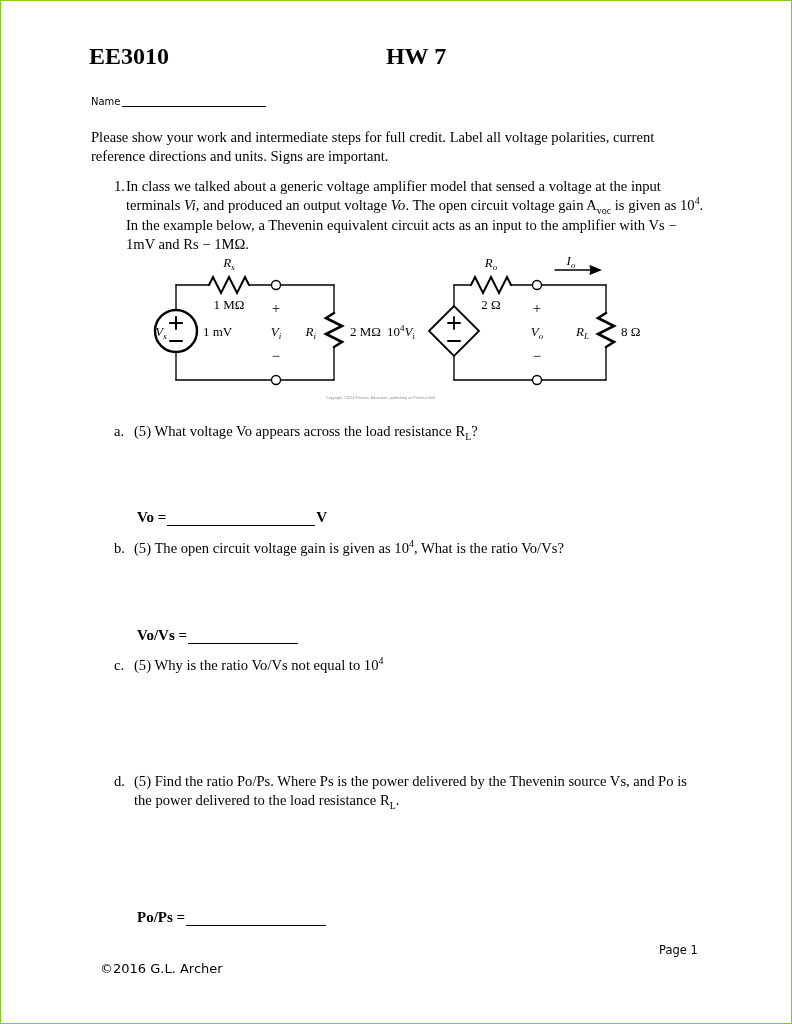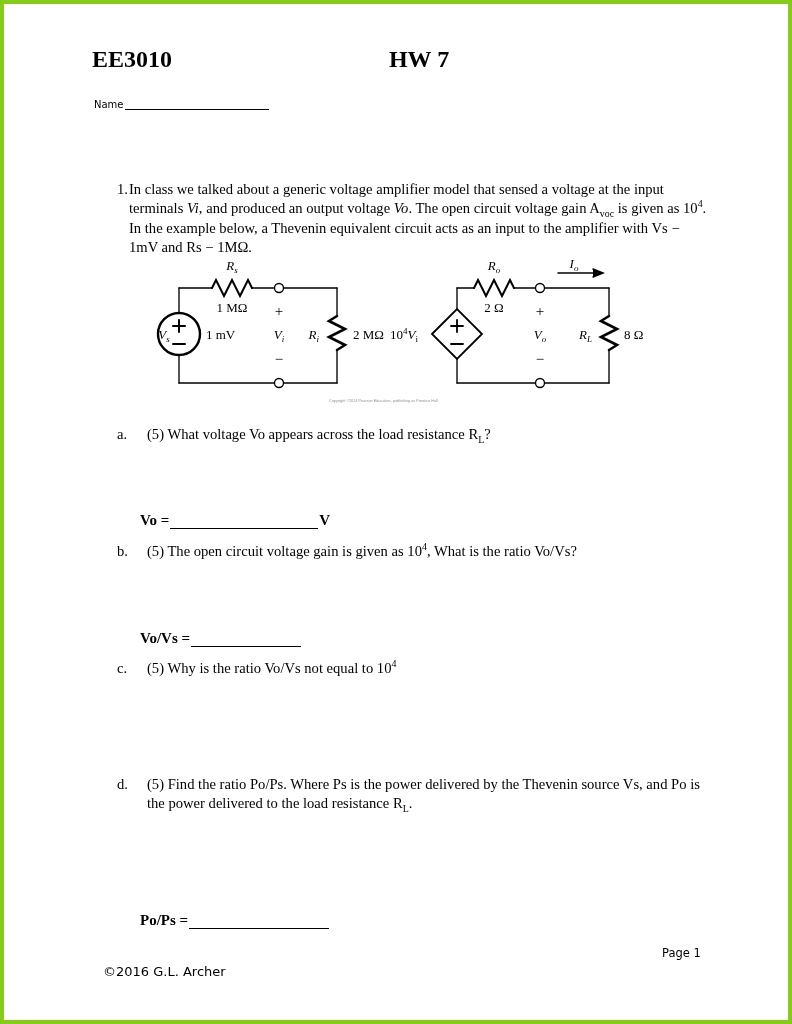--- a/index.html
+++ b/index.html
@@ -5,21 +5,21 @@
   html, body {
     margin: 0;
     padding: 0;
     background: #ffffff;
   }
   .page {
     position: relative;
     width: 792px;
     height: 1024px;
     background: #ffffff;
-    border: 4px solid #84cc16;
+    border: 1px solid #84cc16;
     box-sizing: border-box;
     overflow: hidden;
     font-family: "Liberation Serif", serif;
     color: #000000;
   }
 
   
   .hdr {
     position: absolute;
     top: 42px;
@@ -106,21 +106,21 @@
     left: 113px;
     width: 592px;
     font-size: 14.6px;
     line-height: 1.33;
   }
   .part .lbl {
     position: absolute;
     left: 0; top: 0;
     width: 24px;
   }
-  .part .txt { margin-left: 30px; }
+  .part .txt { margin-left: 20px; }
 
   .part-a { top: 421px; }
   .part-b { top: 538px; }
   .part-c { top: 655px; }
   .part-d { top: 771px; }
 
   
   .answer {
     position: absolute;
     left: 88px;
@@ -169,20 +169,21 @@
   <div class="hdr">
     <span class="hdr-course">EE3010</span>
     <span class="hdr-title">HW 7</span>
   </div>
 
   <div class="name-row">
     <span>Name</span>
     <span class="name-rule"></span>
   </div>
 
+  <div class="instructions">Please show your work and intermediate steps for full credit. Label all voltage polarities, current reference directions and units.  Signs are important.</div>
 
   <div class="prob">
     <span class="prob-num">1.</span>
     <div class="prob-body">
       <span>In class we talked about a generic voltage amplifier model that sensed a voltage at the input terminals </span><i class="it">Vi</i><span>, and produced an output voltage </span><i class="it">Vo</i><span>.  The open circuit voltage gain A</span><sub class="sm">voc</sub><span> is given as 10</span><sup class="sm">4</sup><span>.  In the example below, a Thevenin equivalent circuit acts as an input to the amplifier with Vs − 1mV and Rs − 1MΩ.</span>
     </div>
   </div>
 
   <div class="figure">
     <svg width="500" height="145" viewBox="0 0 500 145">

